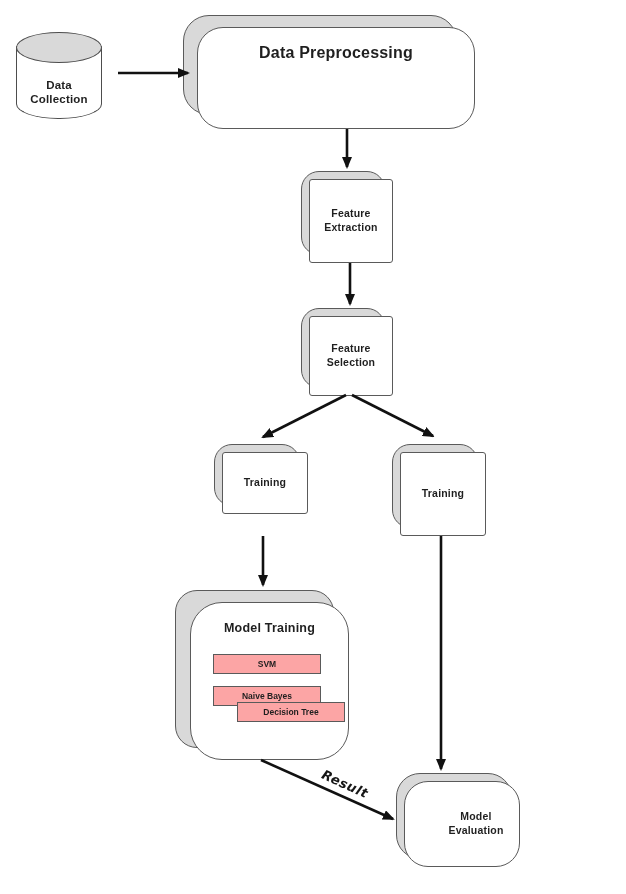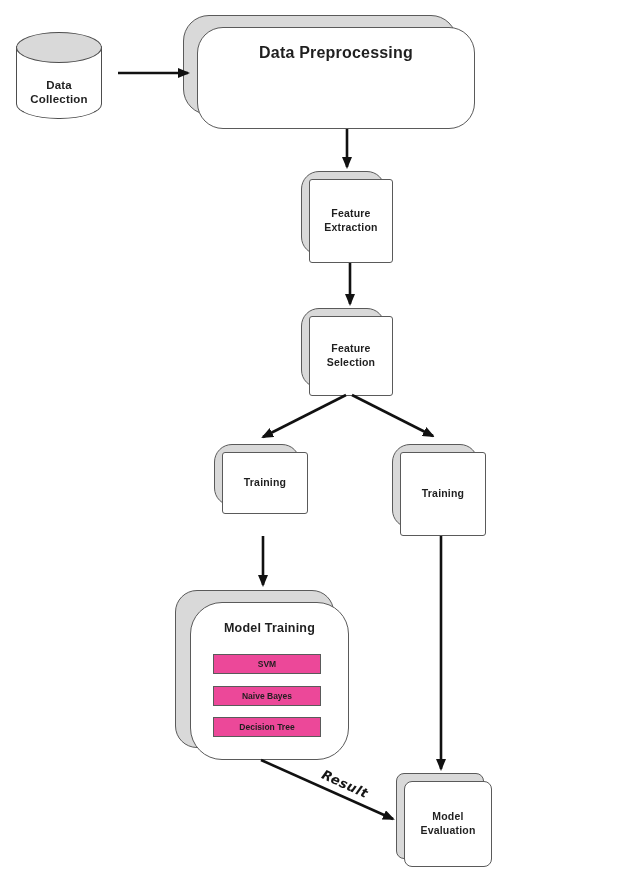--- a/index.html
+++ b/index.html
@@ -51,34 +51,34 @@
 
   
   .node .shadow{left:-8px;top:-8px;width:100%;height:100%;border-radius:18px;}
   .node .face{left:0;top:0;width:100%;height:100%;border-radius:3px;
     display:flex;align-items:center;justify-content:center;font-size:10.5px;line-height:1.3;}
   .n-fe{left:309px;top:179px;width:82px;height:82px;}
   .n-fs{left:309px;top:316px;width:82px;height:78px;}
   .n-tr{left:222px;top:452px;width:84px;height:60px;}
   .n-te{left:400px;top:452px;width:84px;height:82px;}
   .n-me{left:404px;top:781px;width:86px;height:84px;}
-  .n-me .shadow,.n-me .face{border-radius:8px;}
+  .n-me .shadow,.n-me .face{border-radius:24px;padding-left:28px;}
 
   
   .mt{left:190px;top:602px;width:157px;height:156px;}
   .mt .shadow{left:-15px;top:-12px;width:100%;height:100%;border-radius:22px;}
   .mt .face{left:0;top:0;width:100%;height:100%;border-radius:32px;}
   .mt-title{position:absolute;left:0;top:18px;width:100%;font-size:12.5px;}
   .model-box{
-    position:absolute;left:22px;width:106px;border:1px solid #5a5a5a;background:#ec4899;
+    position:absolute;left:22px;width:106px;border:1px solid #5a5a5a;background:#fca5a5;
     font-size:8.5px;font-weight:bold;text-align:center;padding:4px 0;line-height:1.2;
   }
   .mb-0{top:51px;}
   .mb-1{top:83px;}
-  .mb-2{top:114px;}
+  .mb-2{top:99px;margin-left:24px;}
 
   
   .result{
     left:345px;top:784px;transform:translate(-50%,-50%) rotate(24.5deg);
     font-style:italic;font-size:13px;font-weight:600;letter-spacing:.6px;color:#161616;
     font-family:"DejaVu Sans",sans-serif;
   }
 
   svg.wires{position:absolute;left:0;top:0;z-index:6;pointer-events:none;}
   .layer{z-index:2;}

